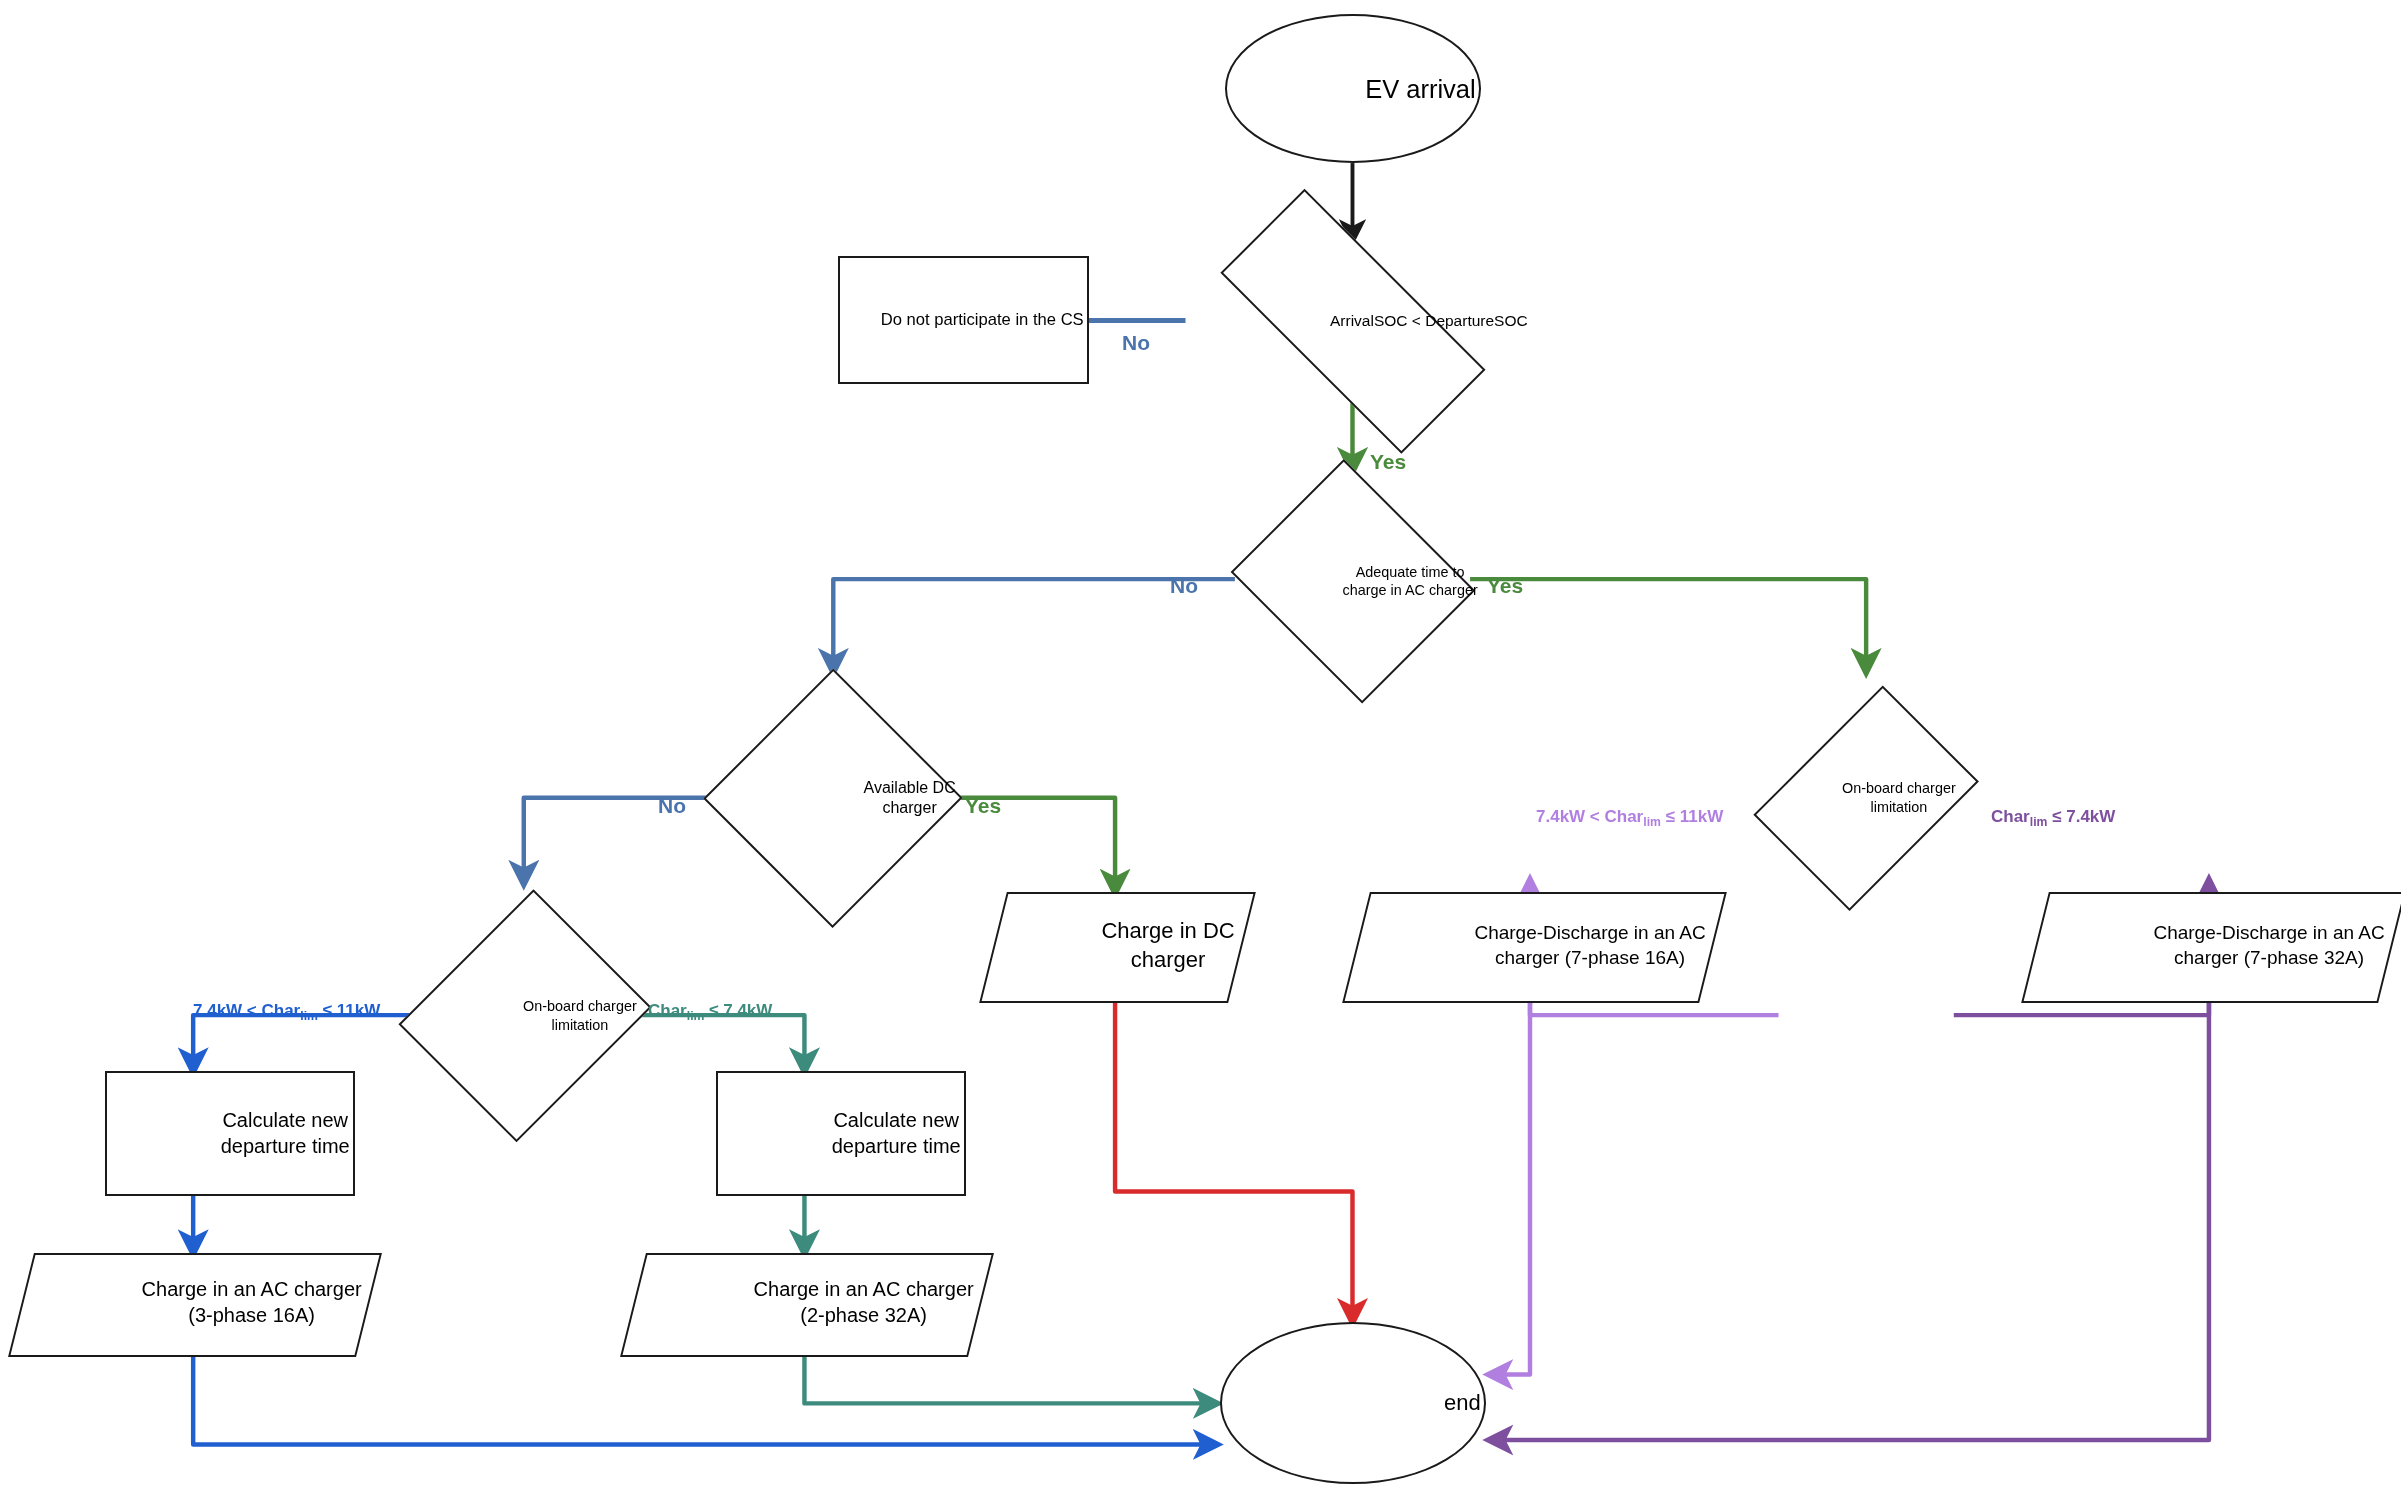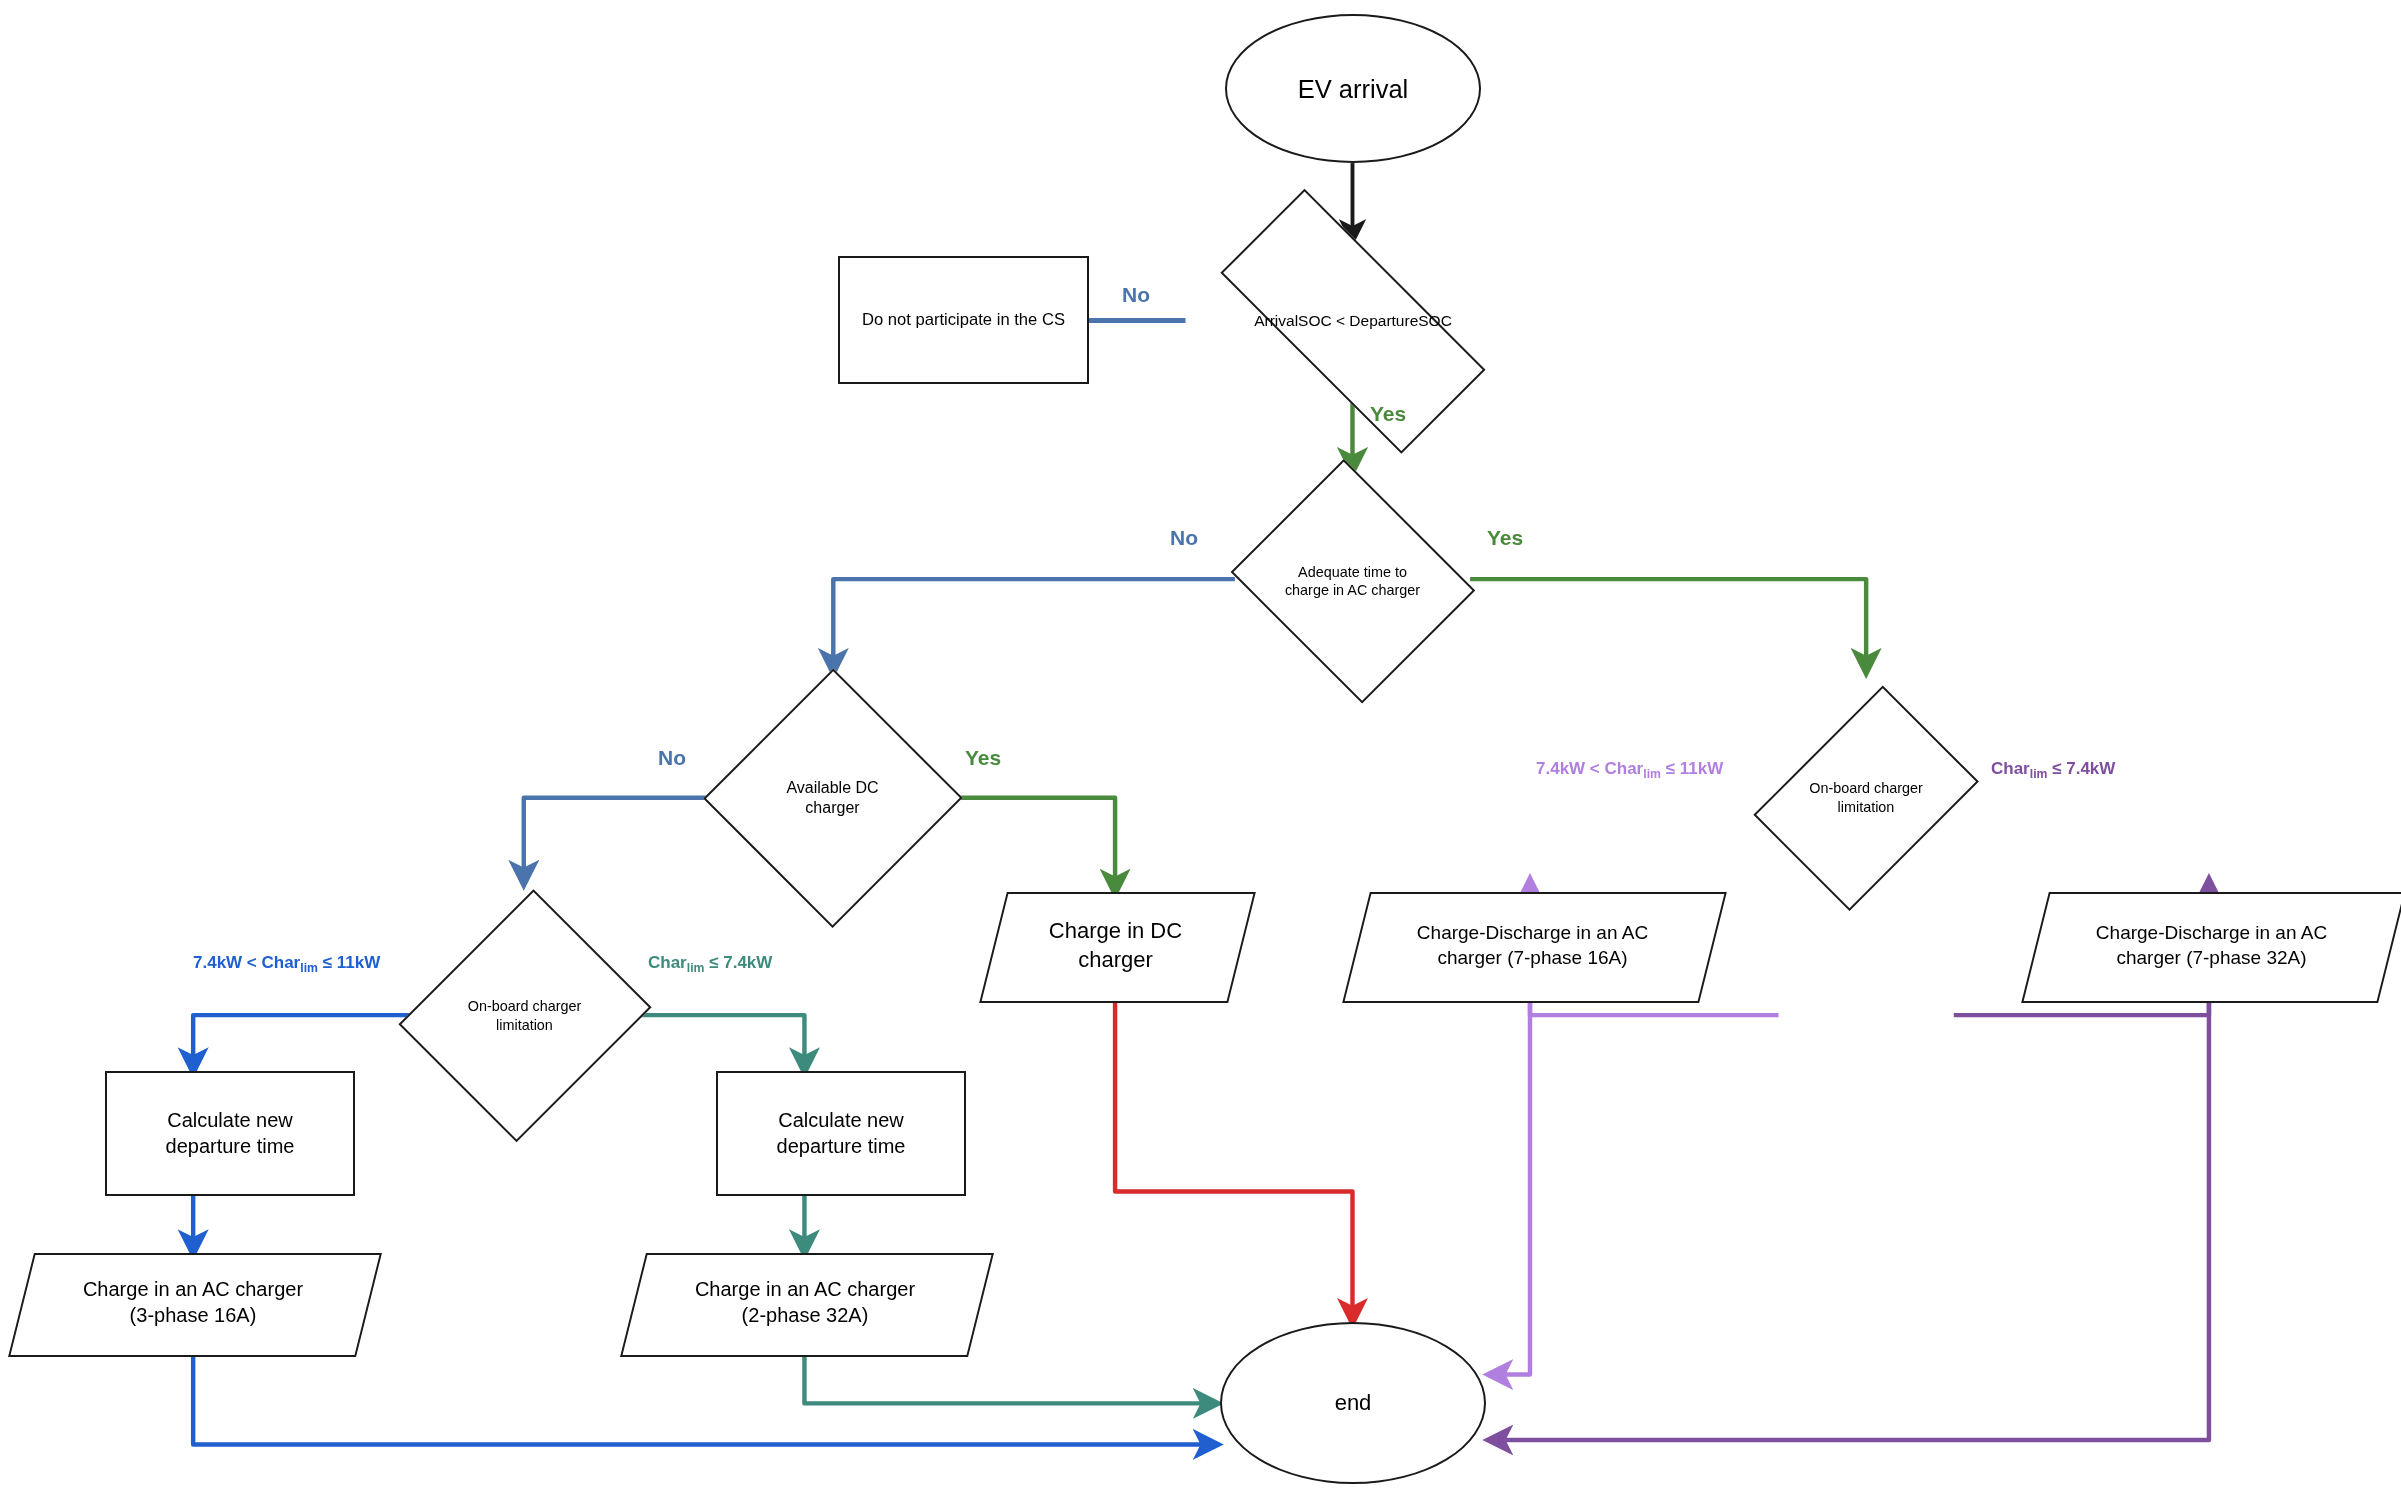--- a/index.html
+++ b/index.html
@@ -1,21 +1,21 @@
 <!DOCTYPE html>
 <html style="font-size:9px"><head>
 <meta charset="utf-8">
 <style>
   html,body{margin:0;padding:0;background:#ffffff;}
   body{font-family:"Liberation Sans", sans-serif;}
   #stage{position:relative;width:2401px;height:1511px;background:#fff;overflow:hidden;}
   svg#wires{position:absolute;left:0;top:0;width:2401px;height:1511px;}
 
   .node{position:absolute;box-sizing:border-box;display:flex;align-items:center;
-        justify-content:center;text-align:center;color:#000;}
+        justify-content:flex-end;text-align:center;color:#000;}
   .node .txt{position:relative;z-index:3;line-height:1.28;padding:0 3.3px;}
 
   
   .ellipse{border:2.2px solid #1a1a1a;border-radius:50%;background:#fff;}
 
   
   .rect{border:2.2px solid #1a1a1a;background:#fff;margin-left:36px;}
 
   
   .diamond{background:transparent;}
@@ -23,21 +23,21 @@
       transform:translate(-50%,-50%) rotate(45deg);border:2.2px solid #1a1a1a;background:#fff;z-index:1;}
   .diamond .txt{z-index:3;}
 
   
   .para{background:transparent;}
   .para .pshape{position:absolute;left:0;top:0;width:100%;height:100%;
       background:#fff;border:2.2px solid #1a1a1a;z-index:1;
       transform:skewX(-14deg);}
   .para .txt{z-index:3;}
 
-  .lbl{position:absolute;font-weight:bold;white-space:nowrap;z-index:5;}
+  .lbl{position:absolute;font-weight:bold;white-space:nowrap;z-index:5;margin-top:48px;}
   .lbl sub{font-size:0.72em;}
 </style>
 </head>
 <body>
 
 <div id="stage">
 
   <svg id="wires" viewBox="0 0 4328 2724" xmlns="http://www.w3.org/2000/svg">
     <defs>
       <marker id="ah-black" viewBox="0 0 12 12" refX="9" refY="6" markerWidth="7" markerHeight="7" orient="auto-start-reverse">

